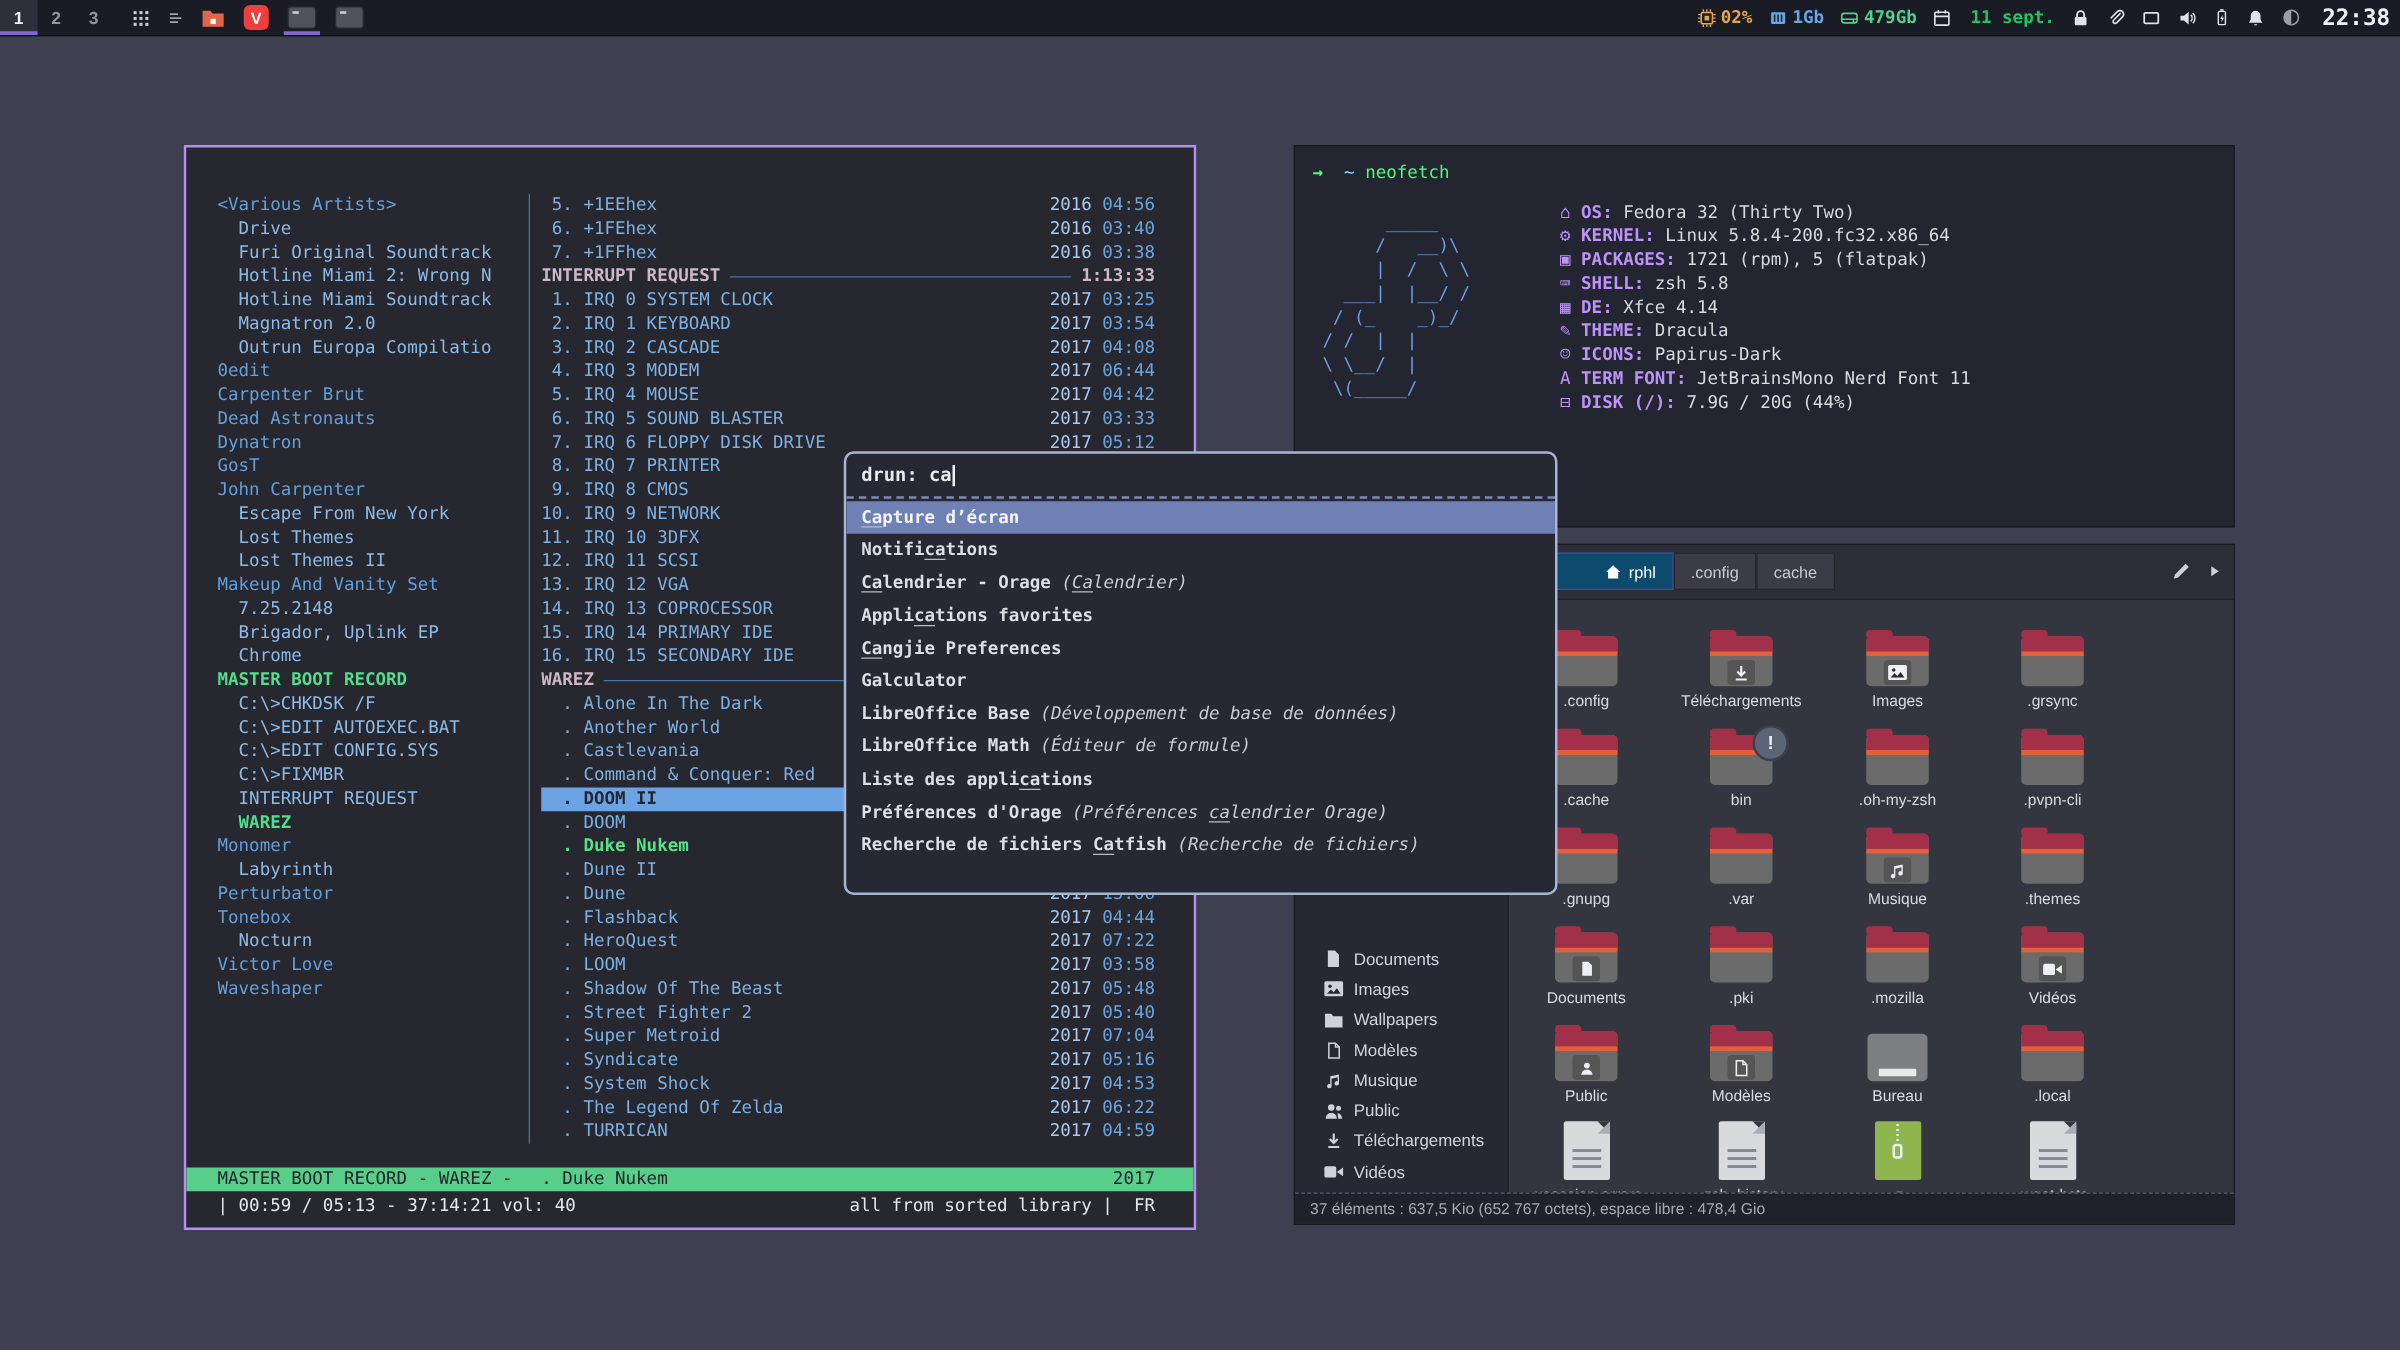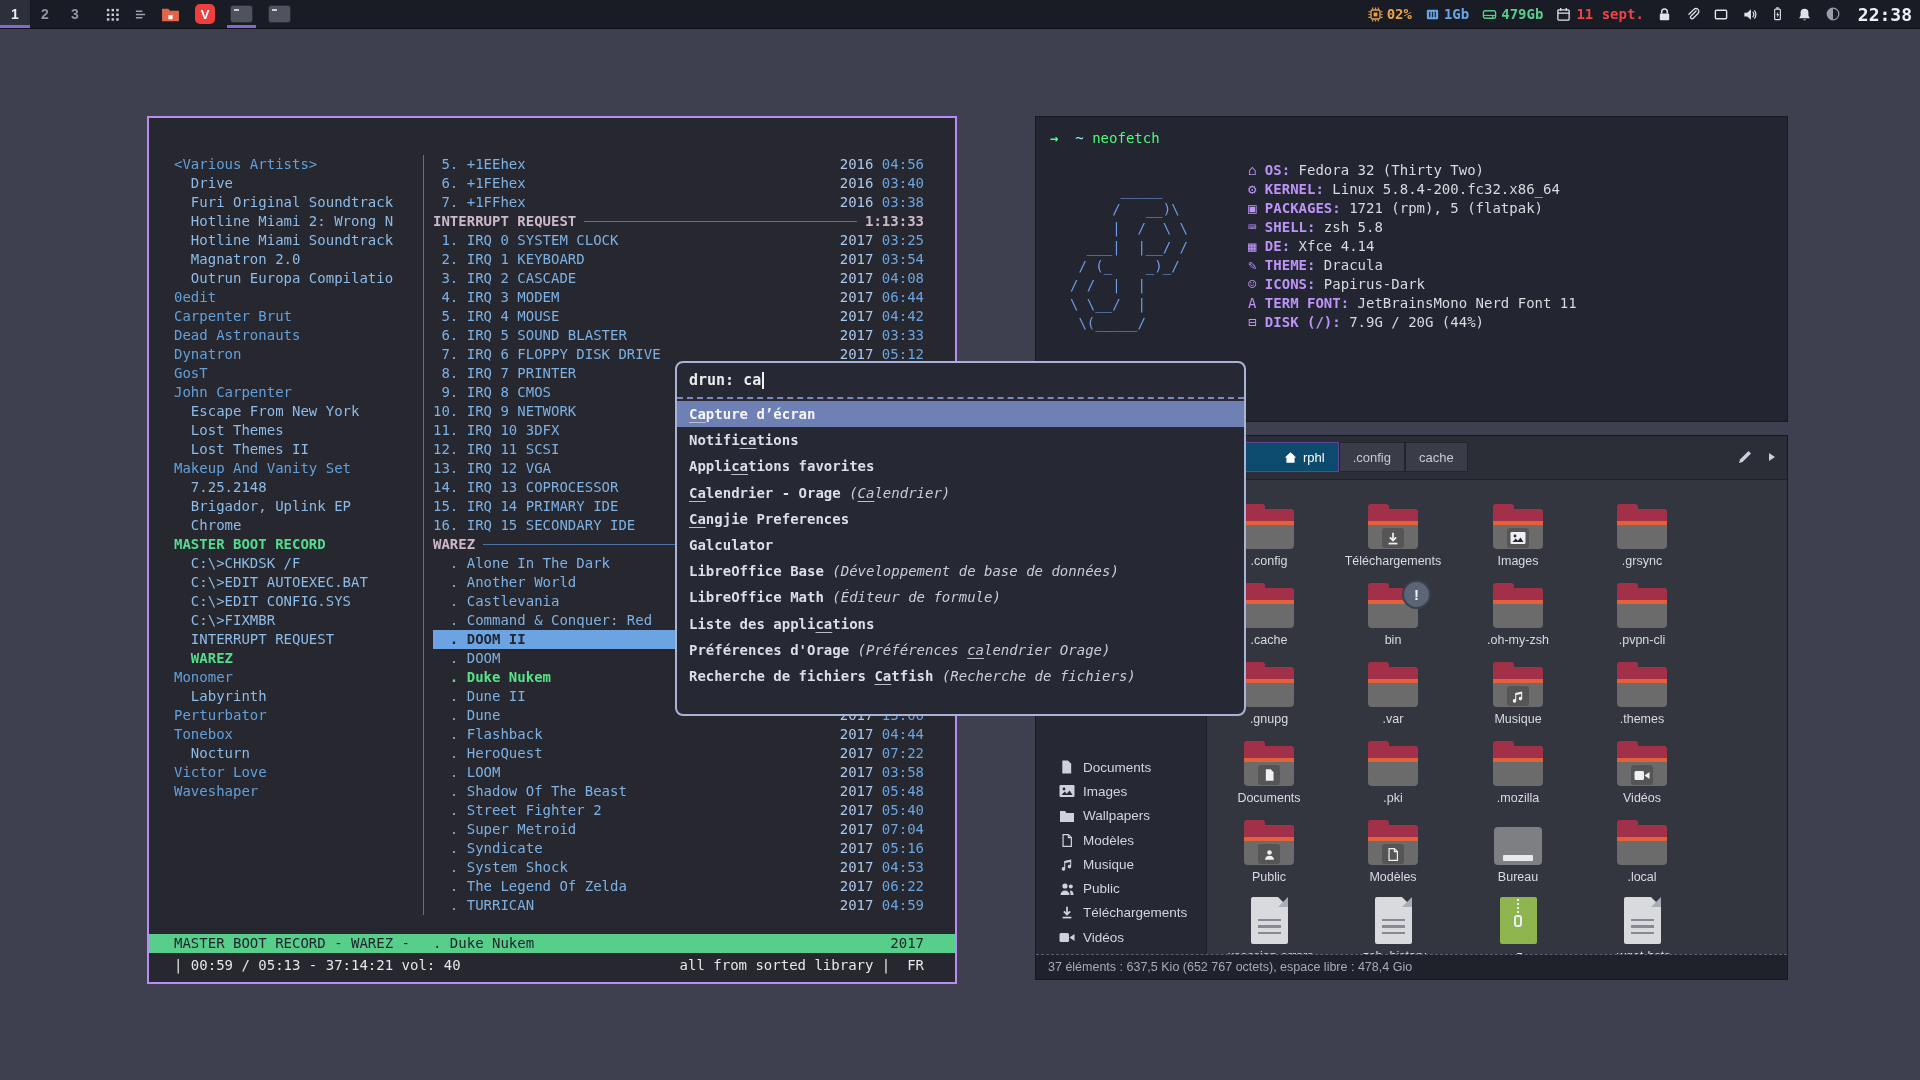--- a/index.html
+++ b/index.html
@@ -14,21 +14,21 @@
   .ws.active::after{content:"";position:absolute;left:0;right:0;bottom:0;height:3px;background:#8468cf;}
   .app-list{display:flex;align-items:center;height:100%;margin-left:12px;gap:9px;}
   .p-app{height:100%;display:flex;align-items:center;justify-content:center;padding:0 3px;position:relative;}
   .p-app.active::after{content:"";position:absolute;left:0;right:0;bottom:0;height:3px;background:#8468cf;}
   .vivaldi{width:20px;height:20px;border-radius:5px;background:#ee3e3e;color:#fff;font-weight:bold;font-size:13px;display:flex;align-items:center;justify-content:center;}
   .termico{width:21px;height:16px;background:#50535d;border:1px solid #2a2c34;border-radius:3px;position:relative;}
   .termico::before{content:"";position:absolute;left:3px;top:3px;width:5px;height:2px;background:#cdd1da;}
   .p-right{display:flex;align-items:center;gap:13px;padding-right:8px;height:100%;}
   .mon{display:flex;align-items:center;gap:4px;font-size:14px;font-weight:bold;font-family:"DejaVu Sans Mono",monospace;}
   .mon.cpu{color:#e8a44c;} .mon.ram{color:#68a6e8;} .mon.disk{color:#57cf8c;}
-  .p-date{display:flex;align-items:center;gap:5px;color:#ef4444;font-size:14px;font-weight:bold;font-family:"DejaVu Sans Mono",monospace;}
+  .p-date{display:flex;align-items:center;gap:15px;color:#22c55e;font-size:14px;font-weight:bold;font-family:"DejaVu Sans Mono",monospace;}
   .p-ico{display:flex;align-items:center;}
   .p-time{color:#eef0f6;font-size:18px;font-weight:bold;font-family:"DejaVu Sans Mono",monospace;margin-left:4px;}
 
   
   .win{position:absolute;box-sizing:border-box;}
 
   
   .music{left:147px;top:116px;width:810px;height:868px;background:#26272f;border:2px solid #b78df5;z-index:10;font-family:"DejaVu Sans Mono",monospace;font-size:14px;line-height:19px;color:#7db1e4;}
   .m-inner{position:relative;width:100%;height:100%;overflow:hidden;}
   .m-head{position:absolute;top:18px;left:0;right:0;height:19px;}
@@ -59,21 +59,21 @@
   .m-nowbar .npyear{position:absolute;right:31px;}
   .m-status{position:absolute;left:25px;right:31px;top:838px;height:19px;color:#e6e7ec;display:flex;justify-content:space-between;white-space:pre;}
 
   
   .terminal{left:1035px;top:116px;width:753px;height:306px;background:#232530;border:1px solid #171820;z-index:10;font-family:"DejaVu Sans Mono",monospace;font-size:14px;line-height:19px;}
   .t-inner{position:relative;padding:12px 14px;}
   .t-prompt{white-space:pre;}
   .t-arrow{color:#50fa7b;font-weight:bold;}
   .t-path{color:#8be9fd;}
   .t-cmd{color:#50fa7b;}
-  .t-ascii{position:absolute;left:18px;top:48px;margin:16px;color:#6f9ce5;font-family:inherit;font-size:14px;line-height:19px;}
+  .t-ascii{position:absolute;left:18px;top:48px;margin:4px;color:#6f9ce5;font-family:inherit;font-size:14px;line-height:19px;}
   .t-info{position:absolute;left:212px;top:44px;}
   .nf-row{height:19px;white-space:pre;}
   .nf-ic{color:#bd93f9;display:inline-block;width:2ch;}
   .nf-lb{color:#bd93f9;font-weight:bold;}
   .nf-val{color:#d9dade;}
   .t-prompt2{position:absolute;left:14px;top:266px;white-space:pre;}
   .blockcur{display:inline-block;width:9px;height:15px;border:1px solid #c9cbd4;vertical-align:-2px;margin-left:6px;}
 
   
   .rofi{left:675px;top:361px;width:571px;height:355px;background:#262834;border:2px solid #a9b3d6;border-radius:8px;z-index:50;font-family:"DejaVu Sans Mono",monospace;overflow:hidden;}
@@ -721,22 +721,22 @@
     </div>
 </div>
 
 <div class="win rofi">
   <div class="r-input">
     <span>drun:</span><span> </span><span>ca</span><span class="r-cursor"></span>
   </div>
   <div class="r-list">
       <div class="r-item sel"><span class="nm"><u>Ca</u>pture d’écran</span></div>
       <div class="r-item"><span class="nm">Notifi<u>ca</u>tions</span></div>
+      <div class="r-item"><span class="nm"><u>Ca</u>lendrier - Orage</span><span class="cmt">(<u>Ca</u>lendrier)</span></div>
       <div class="r-item"><span class="nm">Appli<u>ca</u>tions favorites</span></div>
-      <div class="r-item"><span class="nm"><u>Ca</u>lendrier - Orage</span><span class="cmt">(<u>Ca</u>lendrier)</span></div>
       <div class="r-item"><span class="nm"><u>Ca</u>ngjie Preferences</span></div>
       <div class="r-item"><span class="nm">Galculator</span></div>
       <div class="r-item"><span class="nm">LibreOffice Base</span><span class="cmt">(Développement de base de données)</span></div>
       <div class="r-item"><span class="nm">LibreOffice Math</span><span class="cmt">(Éditeur de formule)</span></div>
       <div class="r-item"><span class="nm">Liste des appli<u>ca</u>tions</span></div>
       <div class="r-item"><span class="nm">Préférences d'Orage</span><span class="cmt">(Préférences <u>ca</u>lendrier Orage)</span></div>
       <div class="r-item"><span class="nm">Recherche de fichiers <u>Ca</u>tfish</span><span class="cmt">(Recherche de fichiers)</span></div>
     </div>
 </div>
 

